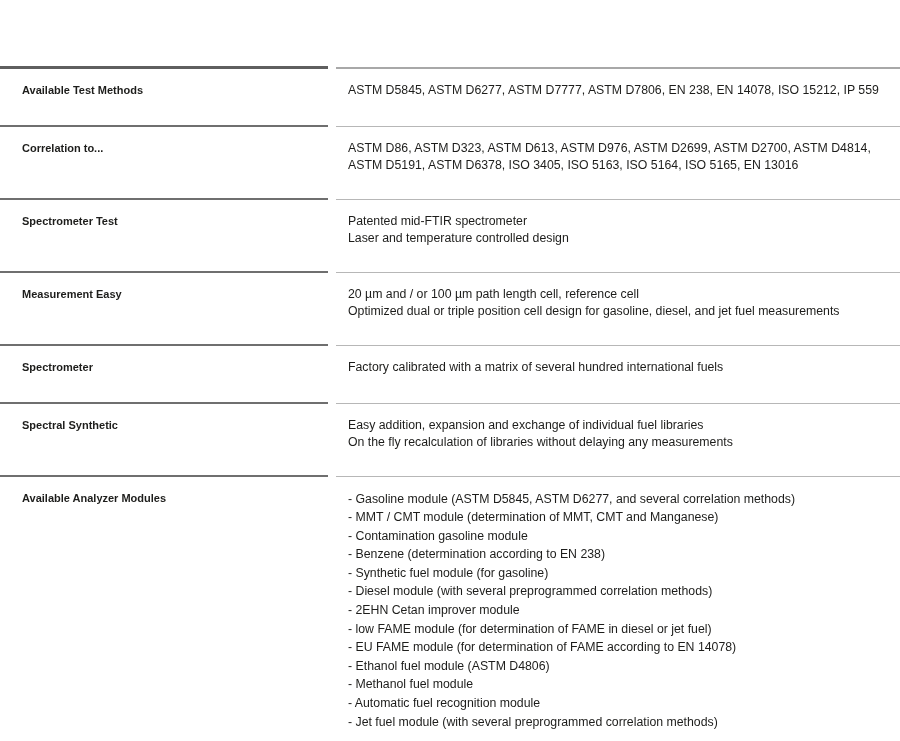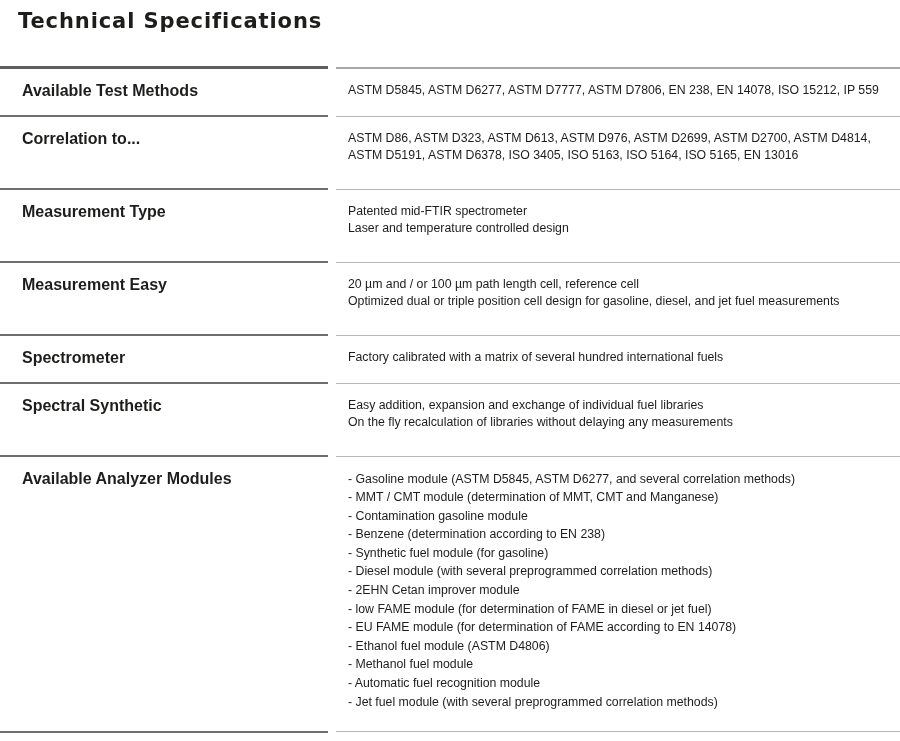--- a/index.html
+++ b/index.html
@@ -50,24 +50,24 @@
   }
 
   .spec-table td {
     padding: 0;
     border: 0;
   }
 
   
   td.cell-label {
     width: 296px;
-    padding: 13px 10px 16px 22px;
+    padding: 13px 10px 26px 22px;
     border-top: 2px solid #6f6f6f;
     border-right: 8px solid transparent;
-    font-size: 16px;
+    font-size: 11px;
     font-weight: bold;
     line-height: 17px;
     color: #1d1d1b;
     background-clip: padding-box;
   }
 
   
   td.cell-value {
     width: 604px;
     padding: 13px 12px 16px 12px;
@@ -99,42 +99,41 @@
 
   
   tr.row-tall td { padding-bottom: 24px; margin-top: 48px; }
   tr.row-modules td { padding-bottom: 20px; margin-top: 32px; }
 </style>
 </head>
 <body>
 
 <div class="page">
 
-  <div class="page-title">Technical Specifications</div>
 
   <table class="spec-table">
     <tbody>
 
       <tr class="row-first">
         <td class="cell-label">Available Test Methods</td>
         <td class="cell-value">
           <span class="value-line">ASTM D5845, ASTM D6277, ASTM D7777, ASTM D7806, EN 238, EN 14078, ISO 15212, IP 559</span>
         </td>
       </tr>
 
       <tr class="row-tall">
         <td class="cell-label">Correlation to...</td>
         <td class="cell-value">
           <span class="value-line">ASTM D86, ASTM D323, ASTM D613, ASTM D976, ASTM D2699, ASTM D2700, ASTM D4814,</span>
           <span class="value-line">ASTM D5191, ASTM D6378, ISO 3405, ISO 5163, ISO 5164, ISO 5165, EN 13016</span>
         </td>
       </tr>
 
       <tr class="row-tall">
-        <td class="cell-label">Measurement Type</td>
+        <td class="cell-label">Spectrometer Test</td>
         <td class="cell-value">
           <span class="value-line">Patented mid-FTIR spectrometer</span>
           <span class="value-line">Laser and temperature controlled design</span>
         </td>
       </tr>
 
       <tr class="row-tall">
         <td class="cell-label">Measurement Easy</td>
         <td class="cell-value">
           <span class="value-line">20 µm and / or 100 µm path length cell, reference cell</span>

